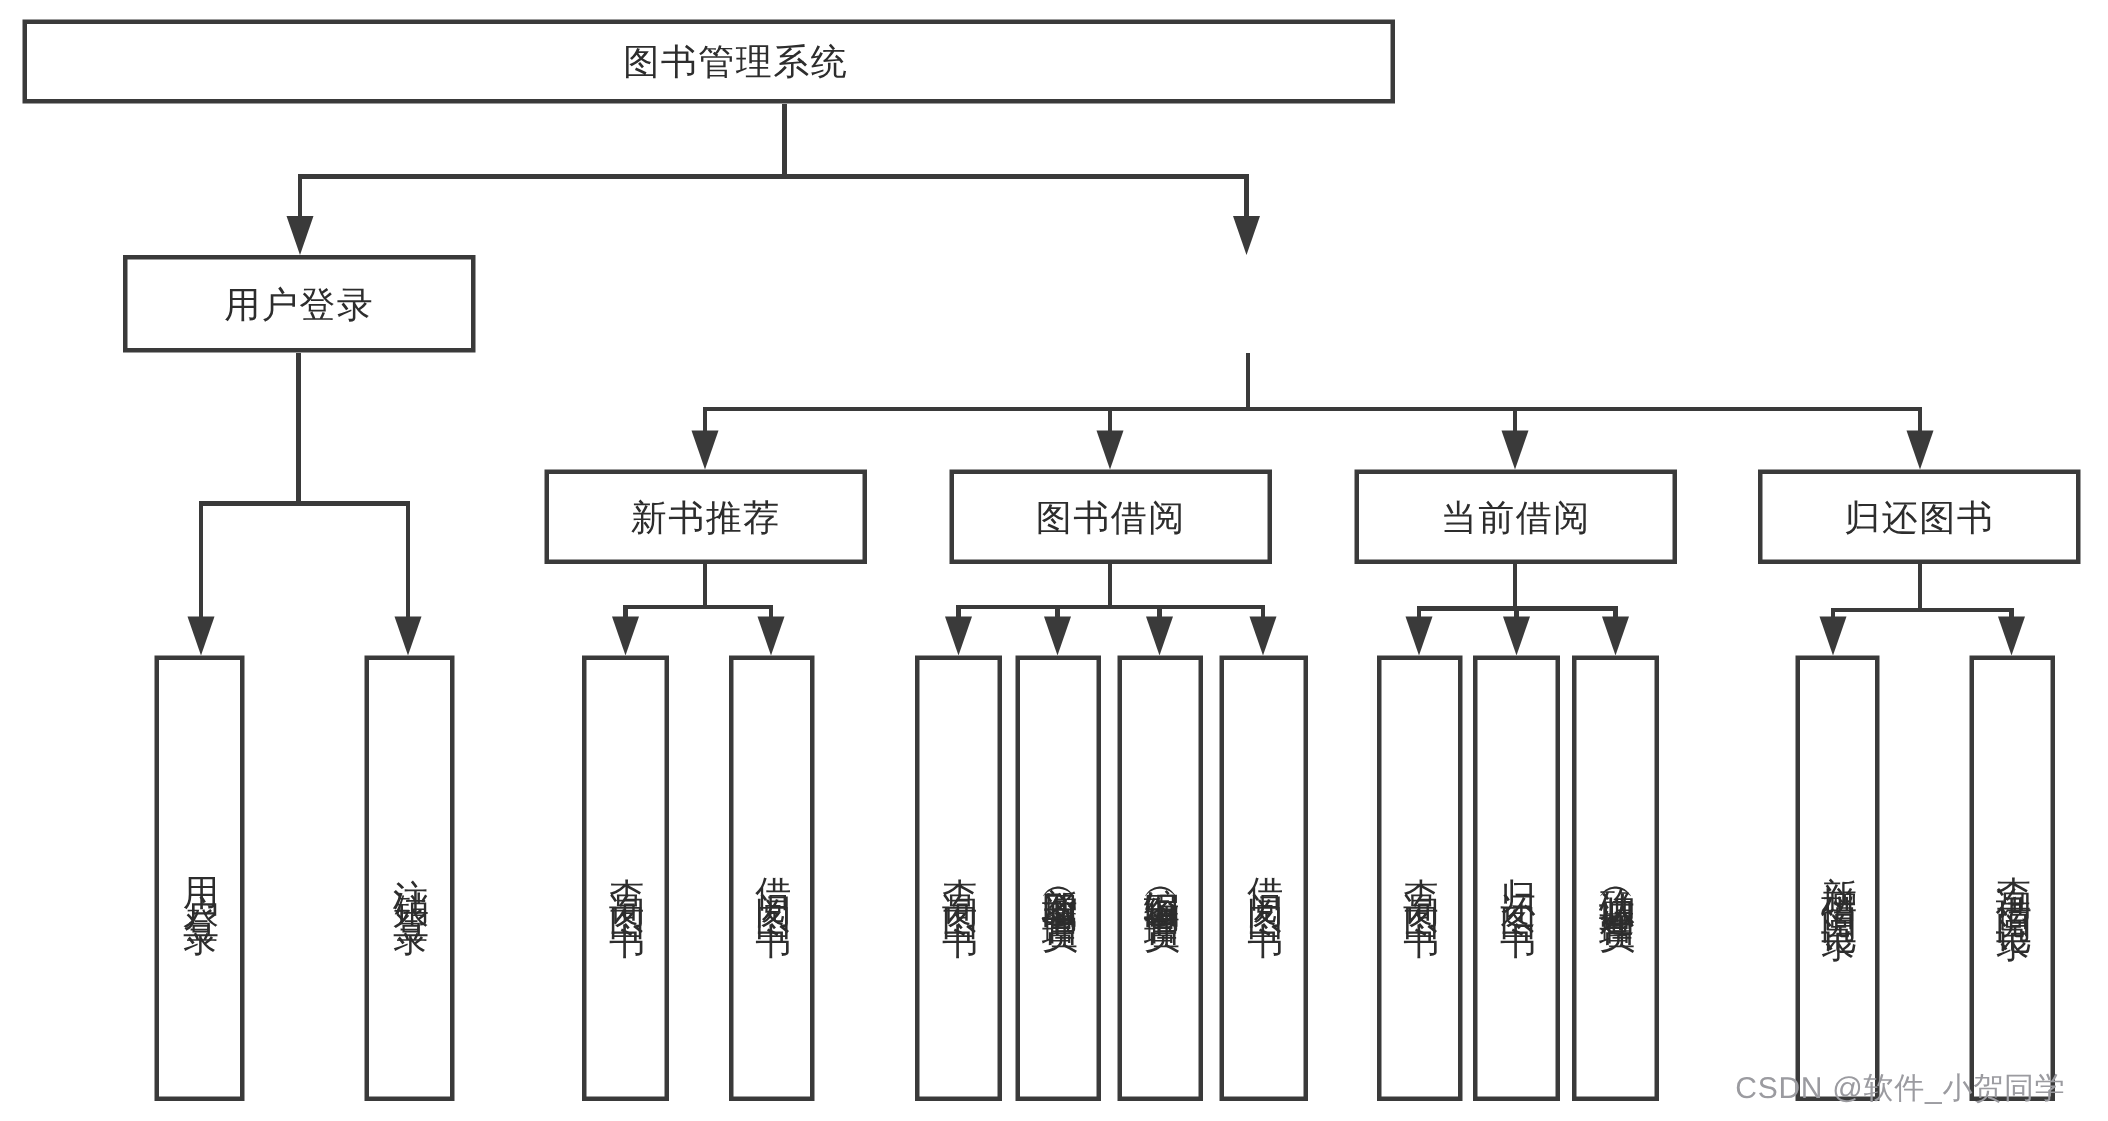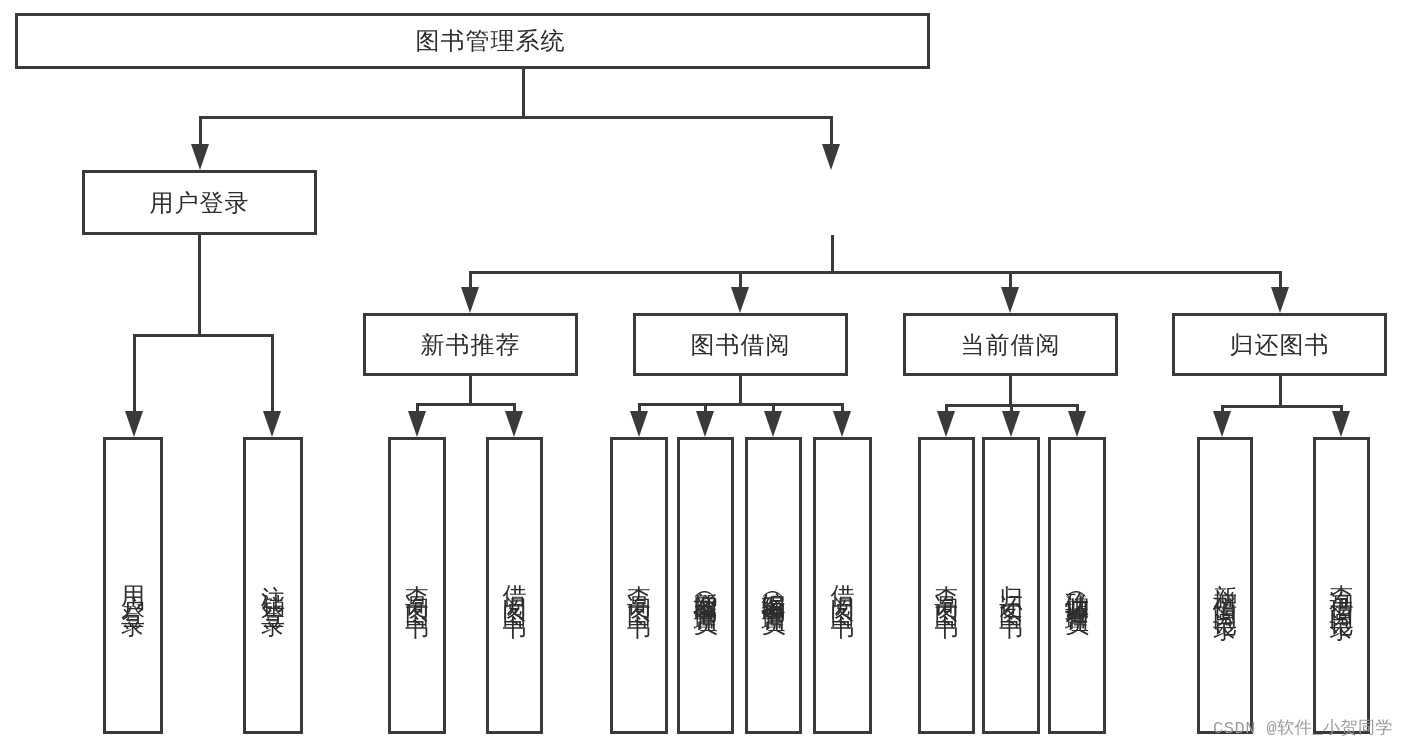--- a/index.html
+++ b/index.html
@@ -33,28 +33,27 @@
     writing-mode:vertical-rl;
     text-orientation:mixed;
     white-space:normal;
     font-size:24px;
   }
   .v4{letter-spacing:10px;}
   .v6{letter-spacing:7px;}
   .v10{letter-spacing:3px;}
   .watermark{
     position:absolute;
-    right:12px;
+    right:28px;
     bottom:8px;
     z-index:3;
-    font-size:17px;
+    font-size:20px;
     color:var(--wm);
     letter-spacing:0.5px;
     white-space:nowrap;
-    font-family:Liberation Mono, monospace;
   }
 </style>
 </head>
 <body>
 
 <div class="stage">
 
   <svg width="1405" height="747" viewBox="0 0 1405 747">
     <g stroke="#3a3a3a" stroke-width="3" fill="none" shape-rendering="crispEdges">
 

